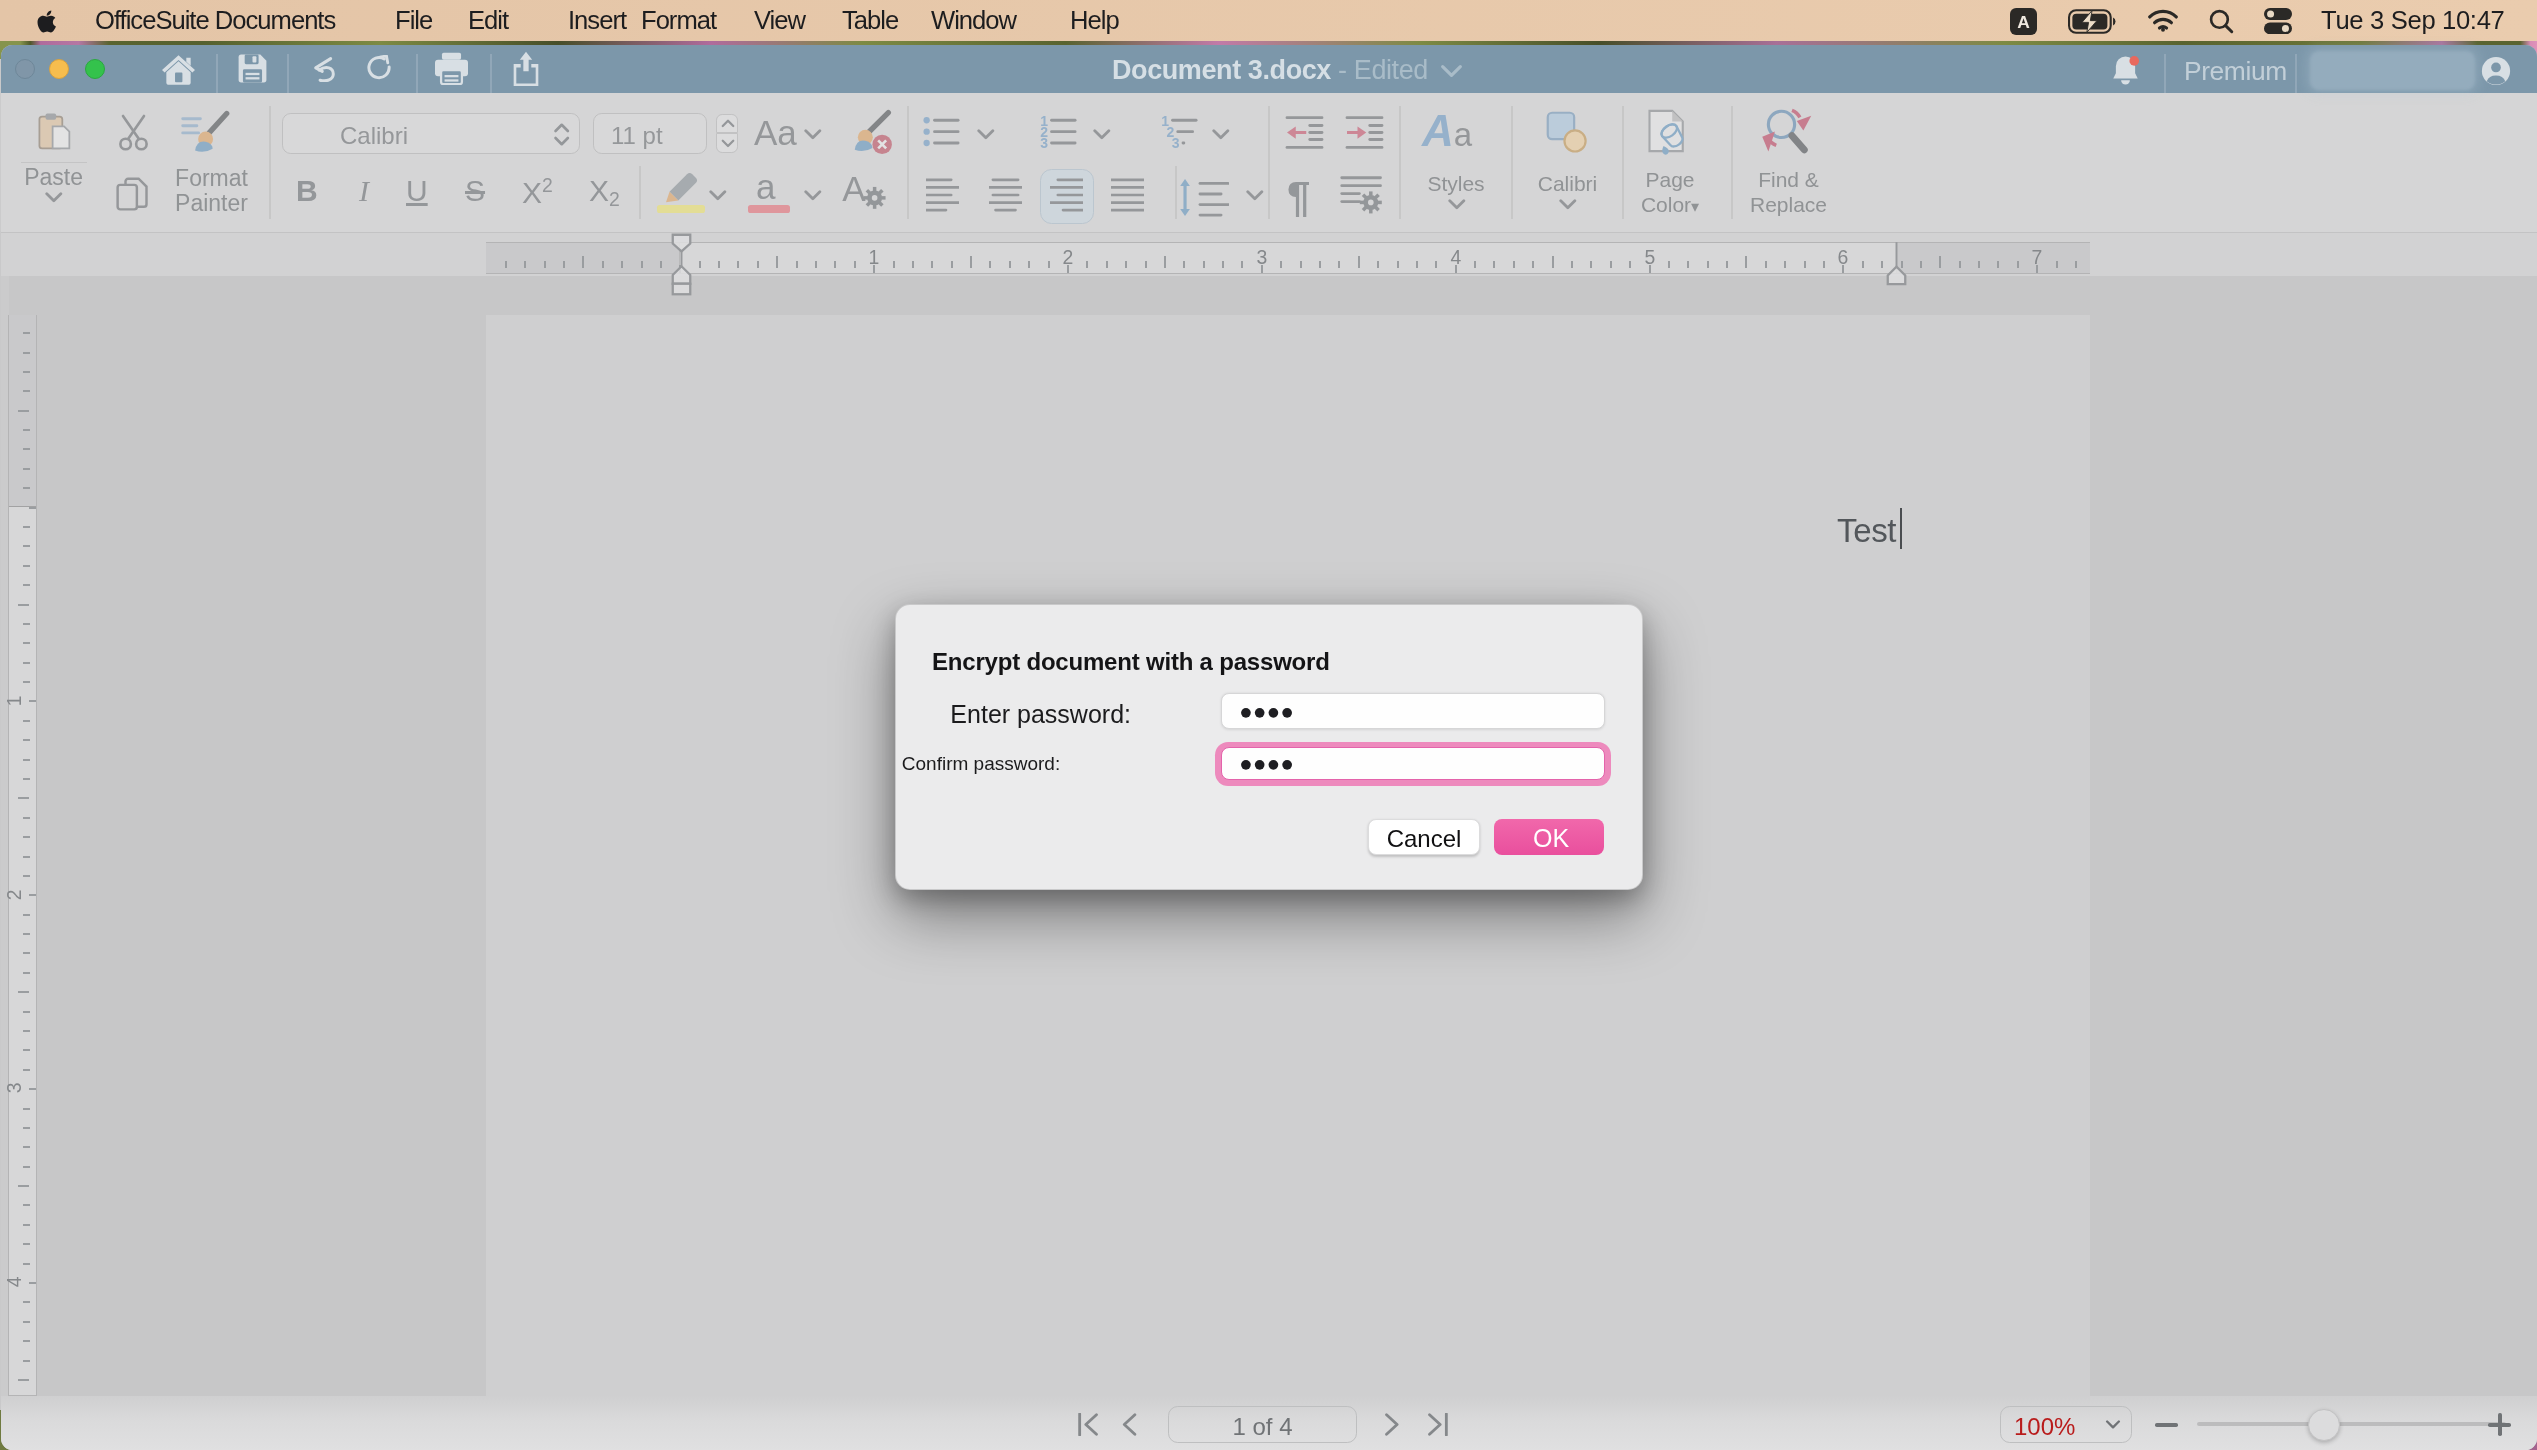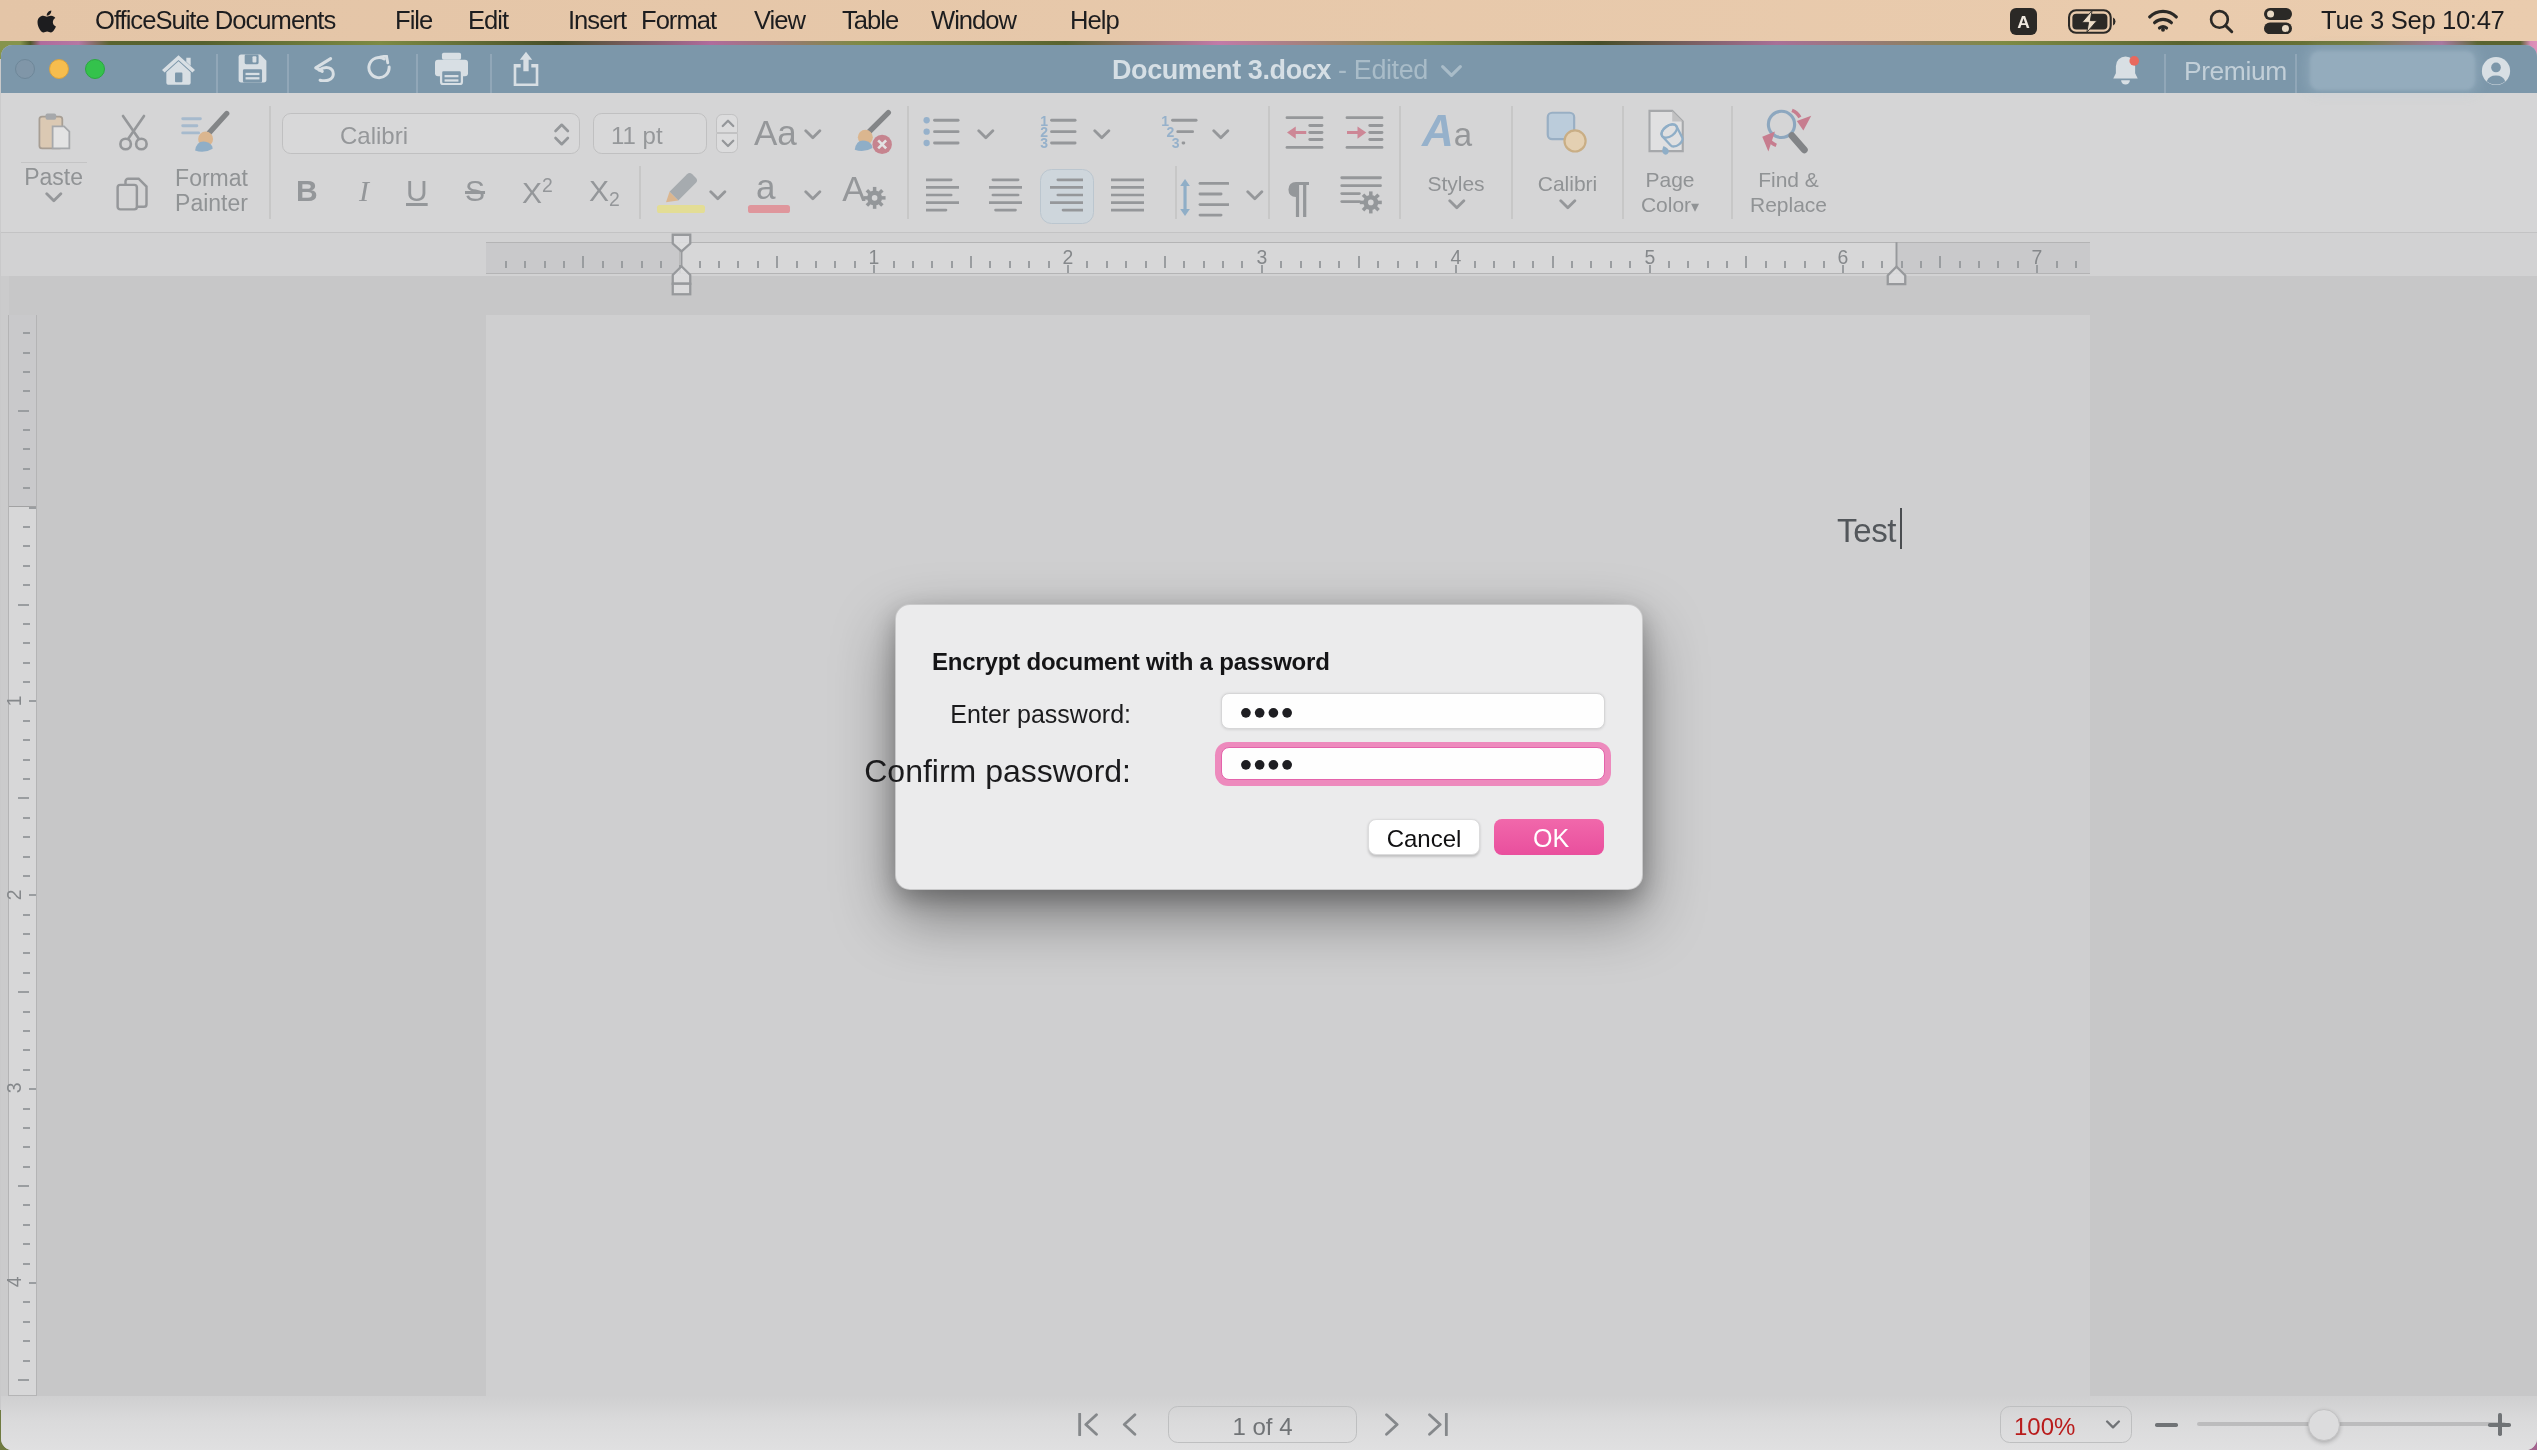--- a/index.html
+++ b/index.html
@@ -555,21 +555,21 @@
     <path d="M2 2 L10 10 L18 2" fill="none" stroke="#707376" stroke-width="3.2" stroke-linecap="round" stroke-linejoin="round"></path>
   </svg>
 <div class="a" style="left:2155px;top:1423px;width:23px;height:3.5px;border-radius:1.8px;background:#707376;"></div>
 <div class="a" style="left:2197px;top:1422px;width:309px;height:4.4px;border-radius:2.2px;background:#bcbcbd;"></div>
 <div class="a" style="left:2308px;top:1409px;width:32px;height:32px;border-radius:50%;background:#dcdcdd;border:0.9px solid #c2c2c3;box-shadow:0 1.8px 4.4px rgba(0,0,0,0.22);"></div>
 <div class="a" style="left:2488px;top:1423px;width:23px;height:3.5px;border-radius:1.8px;background:#707376;"></div>
 <div class="a" style="left:2498px;top:1413px;width:3.5px;height:23px;border-radius:1.8px;background:#707376;"></div>
 <div class="a" style="left:895px;top:604px;width:748px;height:286px;border-radius:15px;background:#ebebec;border:0.9px solid rgba(0,0,0,0.14);box-shadow:0 26.4px 62px rgba(0,0,0,0.40),0 8.8px 23px rgba(0,0,0,0.25);"></div>
 <div class="a" style="left:932px;top:648px;font-size:24px;font-weight:700;color:#141416;letter-spacing:-0.2px;">Encrypt document with a password</div>
 <div class="a" style="left:831px;top:700px;width:300px;text-align:right;font-size:25px;color:#1b1b1d;">Enter password:</div>
-<div class="a" style="left:831px;top:753px;width:300px;text-align:right;font-size:32px;color:#1b1b1d;">Confirm password:</div>
+<div class="a" style="left:831px;top:753px;width:300px;text-align:center;font-size:19px;color:#1b1b1d;">Confirm password:</div>
 <div class="a" style="left:1221px;top:693px;width:384px;height:36px;border-radius:8px;background:#fefefe;border:1.3px solid #d6d6d7;box-shadow:0 0.9px 2.6px rgba(0,0,0,0.10);"></div>
 <div class="a" style="left:1215px;top:742px;width:396px;height:44px;border-radius:13.2px;background:#ed8abd;"></div>
 <div class="a" style="left:1221px;top:747px;width:384px;height:33px;border-radius:8px;background:#fefefe;border:1.8px solid #e463ab;"></div>
 <svg class="a" style="left:1241px;top:708px;" width="53" height="9.7" viewBox="0 0 60 11">
     <circle cx="5.5" cy="5.5" r="5.5" fill="#1e1e22"></circle>
     <circle cx="21.1" cy="5.5" r="5.5" fill="#1e1e22"></circle>
     <circle cx="36.7" cy="5.5" r="5.5" fill="#1e1e22"></circle>
     <circle cx="52.3" cy="5.5" r="5.5" fill="#1e1e22"></circle>
   </svg>
 <svg class="a" style="left:1241px;top:760px;" width="53" height="9.7" viewBox="0 0 60 11">

